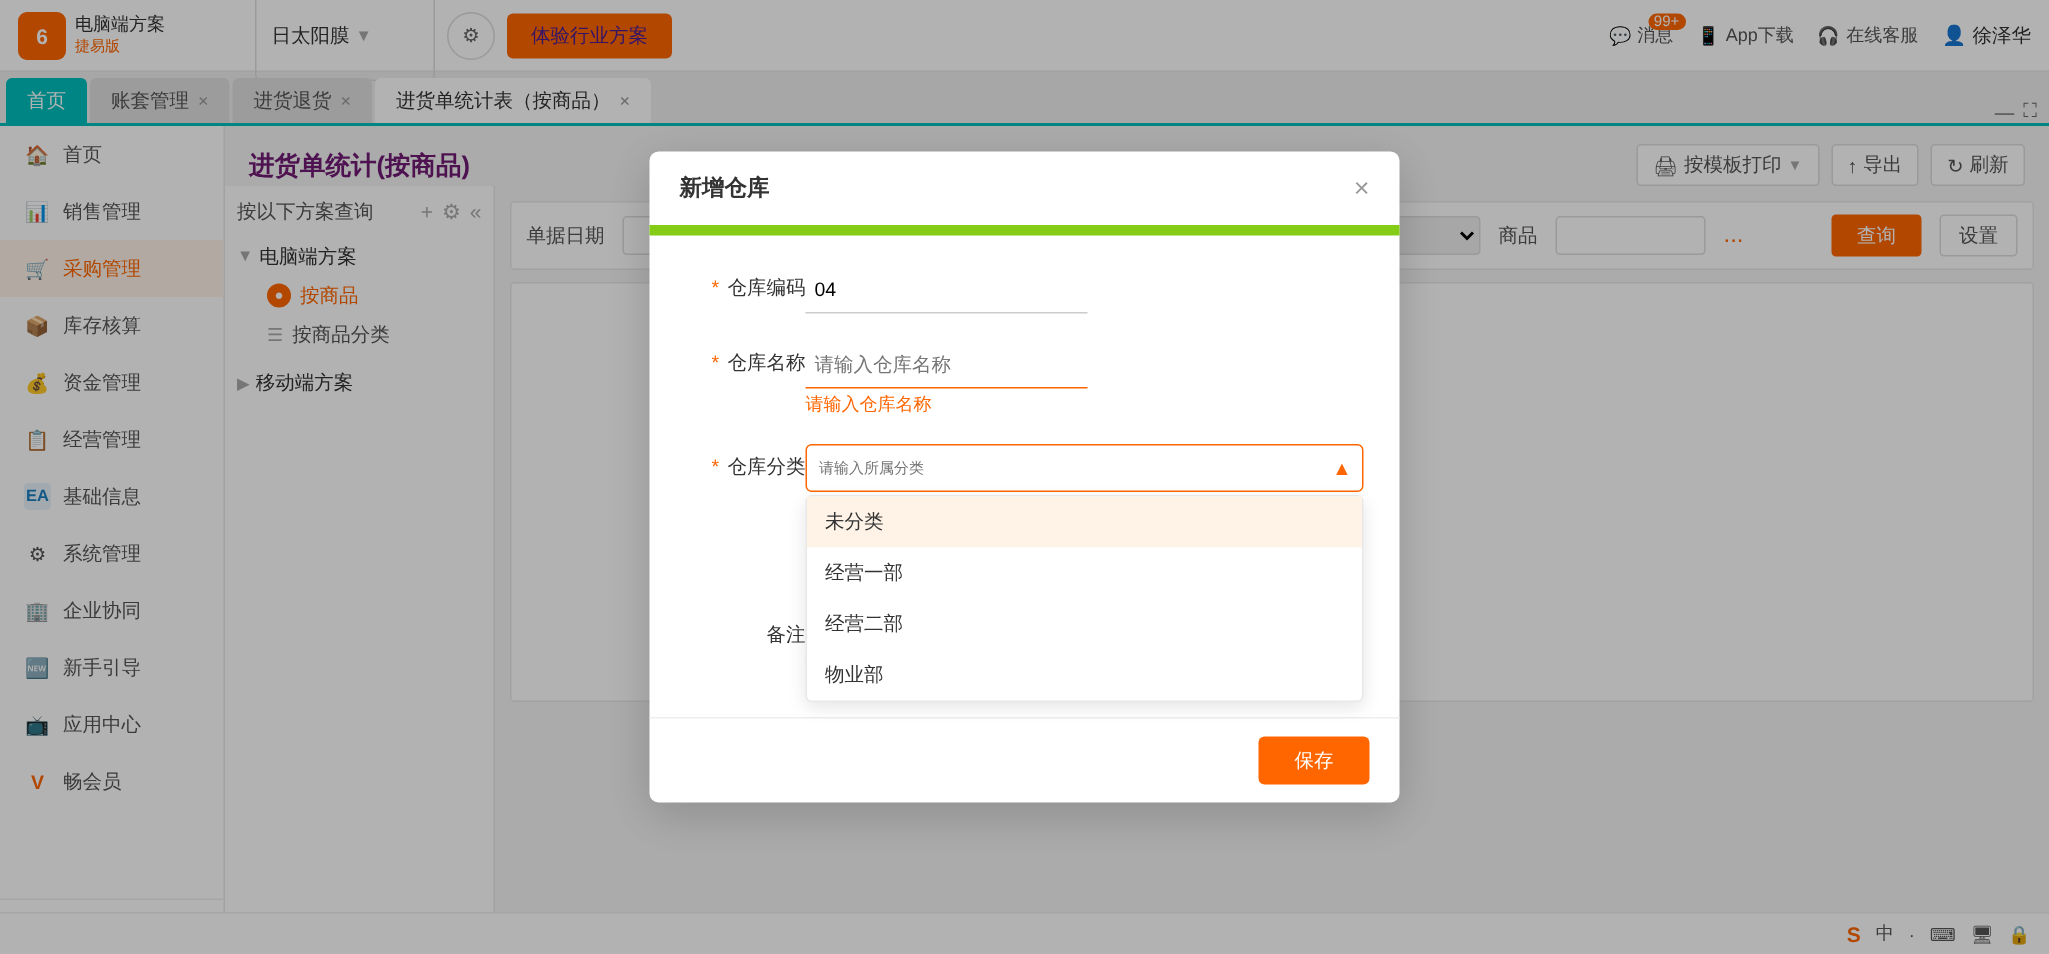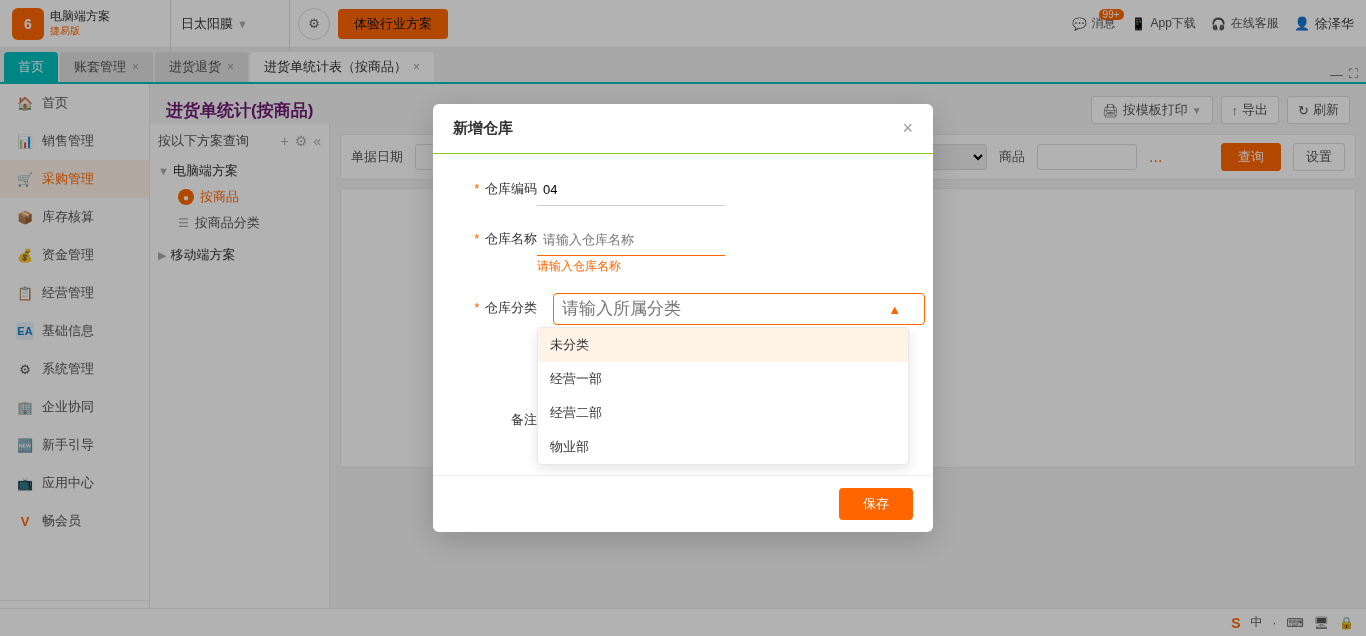--- a/index.html
+++ b/index.html
@@ -37,21 +37,21 @@
       padding: 20px 10px; cursor: pointer; min-width: 120px;
       color: #333; font-size: 13px;
     }
     .header-center { flex: 1; display: flex; align-items: center; gap: 10px; }
     .gear-btn {
       width: 32px; height: 32px; border-radius: 50%;
       border: 1px solid #ddd; display: flex; align-items: center; justify-content: center;
       cursor: pointer; color: #666;
     }
     .try-btn {
-      background: #f60; color: #0f172a; border: none; border-radius: 4px;
+      background: #f60; color: #4c1d95; border: none; border-radius: 4px;
       padding: 6px 16px; cursor: pointer; font-size: 13px;
     }
     .header-right { display: flex; align-items: center; gap: 16px; }
     .header-icon-item { display: flex; align-items: center; gap: 4px; color: #555; cursor: pointer; font-size: 12px; position: relative; }
     .badge { position: absolute; top: -6px; right: -8px; background: #f60; color: white; border-radius: 8px; font-size: 10px; padding: 0 4px; min-width: 16px; text-align: center; }
     .user-avatar { display: flex; align-items: center; gap: 4px; color: #333; cursor: pointer; }
 
     
     .tab-bar {
       height: 36px;
@@ -96,21 +96,21 @@
     }
 
     
     .modal {
       position: fixed; top: 50%; left: 50%; transform: translate(-50%, -50%);
       background: white; border-radius: 6px; z-index: 200;
       width: 500px; box-shadow: 0 8px 32px rgba(0,0,0,0.18);
       overflow: visible;
     }
     .modal-header {
-      padding: 14px 20px; border-bottom: 1px solid #84cc16;
+      padding: 14px 20px; border-bottom: 7px solid #84cc16;
       display: flex; align-items: center; justify-content: space-between;
     }
     .modal-title { font-size: 15px; font-weight: bold; color: #333; }
     .modal-close { cursor: pointer; color: #999; font-size: 18px; }
     .modal-body { padding: 20px 24px; }
     .form-row { display: flex; align-items: flex-start; margin-bottom: 18px; }
     .form-label { width: 80px; text-align: right; padding-top: 6px; font-size: 13px; color: #333; }
     .form-label .required { color: #f60; margin-right: 2px; }
     .form-control {
       flex: 1; height: 32px; border: none; border-bottom: 1px solid #ccc;
@@ -119,21 +119,21 @@
     .form-control.error { border-bottom-color: #f60; }
     .error-msg { color: #f60; font-size: 12px; margin-top: 2px; }
     .form-control-wrap { flex: 1; position: relative; }
 
     
     .category-input-wrap {
       flex: 1; position: relative;
     }
     .category-input {
       width: 100%; height: 32px; border: 1px solid #f60; border-radius: 4px;
-      font-size: 17px; padding: 4px 30px 4px 8px; outline: none; margin-left: 16px;
+      font-size: 10px; padding: 4px 30px 4px 8px; outline: none;
     }
     .category-arrow {
       position: absolute; right: 8px; top: 50%; transform: translateY(-50%);
       color: #f60; cursor: pointer;
     }
     .category-dropdown {
       position: absolute; top: 34px; left: 0; right: 0;
       background: white; border: 1px solid #e8e8e8; border-radius: 4px;
       box-shadow: 0 4px 12px rgba(0,0,0,0.1); z-index: 300;
     }

